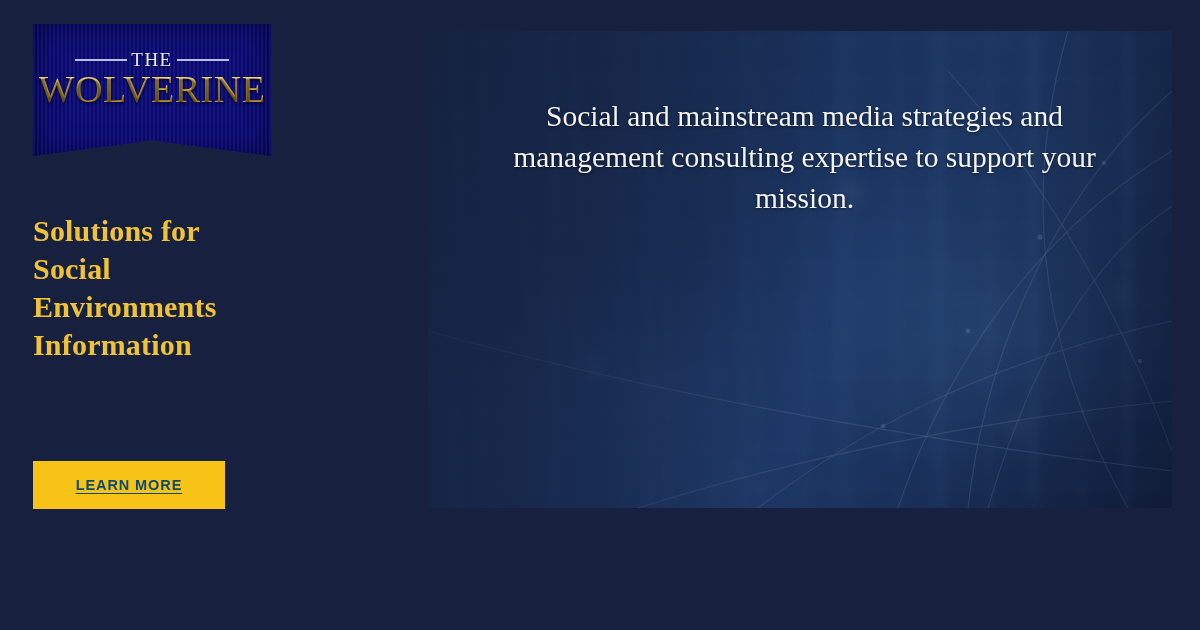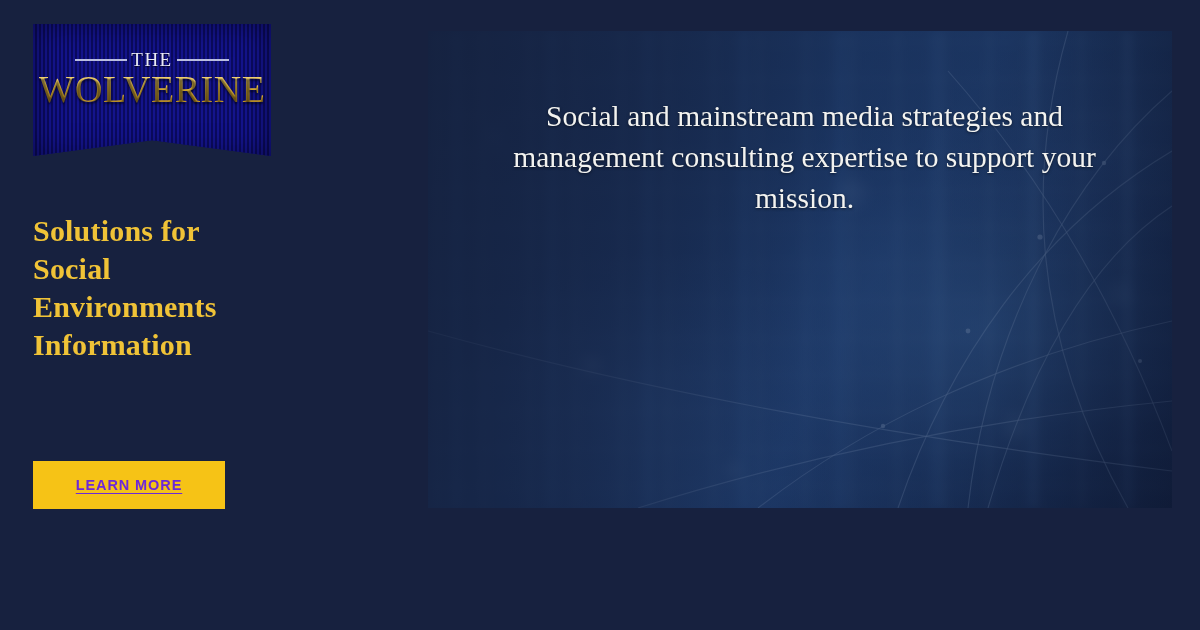--- a/index.html
+++ b/index.html
@@ -132,21 +132,21 @@
     align-items: center;
     justify-content: center;
     cursor: pointer;
     padding: 0;
   }
   .learn-more-label {
     font-family: "Liberation Sans", sans-serif;
     font-weight: bold;
     font-size: 14.5px;
     letter-spacing: 0.9px;
-    color: #6d28d9;
+    color: #0c4a6e;
     text-decoration: underline;
     text-underline-offset: 3px;
   }
 
   
   .right-panel {
     position: absolute;
     left: 428px;
     top: 31px;
     width: 744px;

